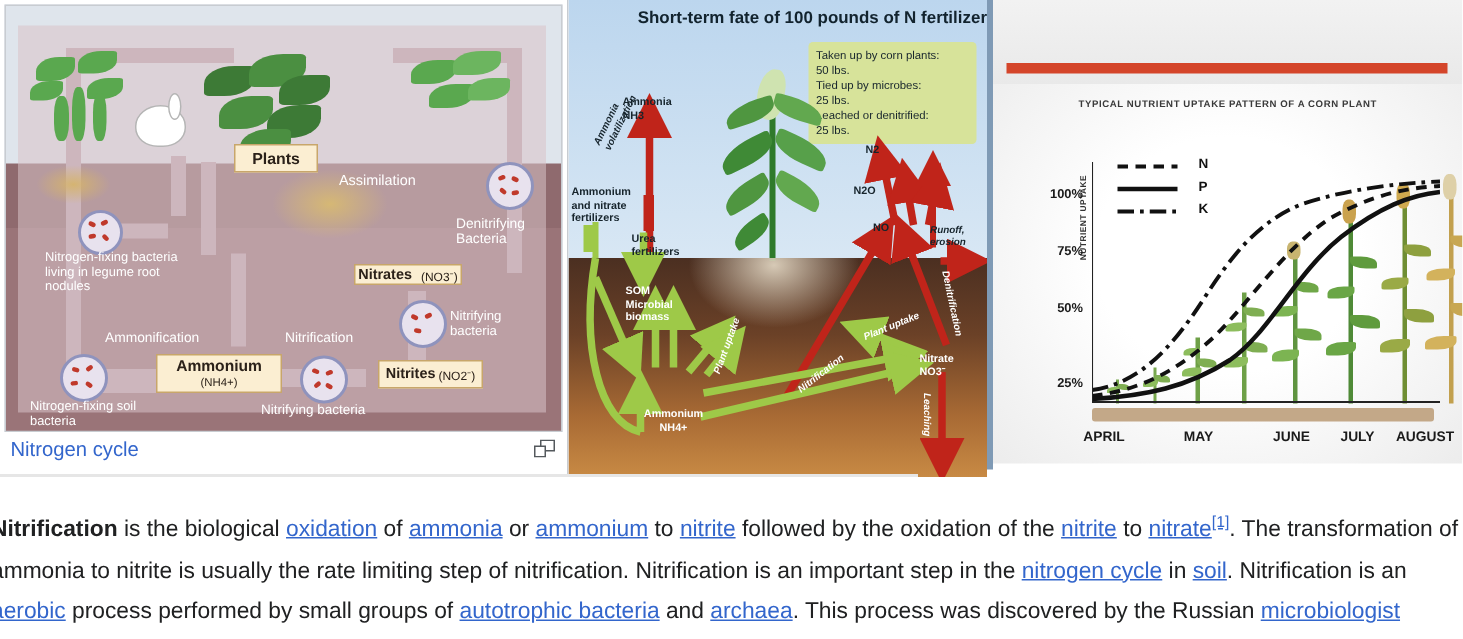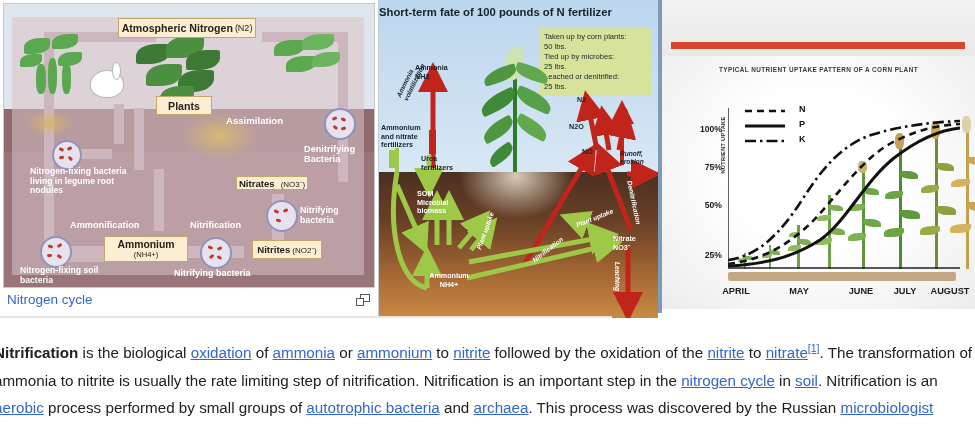--- a/index.html
+++ b/index.html
@@ -16,38 +16,38 @@
         border:1px solid #c8ccd1;box-sizing:border-box;overflow:hidden;background:#dde3ea;}
   .nc-sky{position:absolute;left:0;top:0;width:100%;height:107px;background:#dfe5ec;}
   .nc-soil{position:absolute;left:0;top:105px;width:100%;height:180px;background:#8f6a6e;}
   .nc-soil2{position:absolute;left:0;top:148px;width:100%;height:137px;background:#9a7478;}
   .nc-panel{position:absolute;left:8px;top:13px;width:352px;height:258px;background:#d8c3c9;opacity:.55;}
   
   .rail{position:absolute;background:#cdb6bd;}
   .box{position:absolute;background:#fbeed2;border:1px solid #c8a66a;
        font-weight:bold;color:#2b2119;display:flex;align-items:center;justify-content:center;
        box-sizing:border-box;white-space:nowrap;}
-  .lbl{position:absolute;color:#fff;font-weight:bold;line-height:1.12;}
+  .lbl{position:absolute;color:#fff;font-weight:normal;line-height:1.12;}
   .germ{position:absolute;border-radius:50%;background:#e8e2ee;border:2px solid #8f93bd;}
   .germ i{position:absolute;width:5px;height:2.6px;border-radius:2px;background:#c0392b;display:block;transform-origin:50% 50%;}
   .plantA,.plantB,.plantC{position:absolute;}
   .leaf{position:absolute;background:#5aa84f;border-radius:60% 10% 60% 10%;}
   .root{position:absolute;background:#c9a653;border-radius:50%;opacity:.9;}
   .bunny{position:absolute;background:#fff;border:1px solid #b5b5b5;border-radius:50% 50% 45% 45%;}
   .shroom{position:absolute;background:#d81b60;border-radius:50% 50% 12% 12%;}
   .fig1-cap{position:absolute;left:7px;top:292px;width:360px;font-size:13.5px;color:#3366cc;}
   .fig1-expand{position:absolute;left:356px;top:292px;width:14px;height:12px;}
 
   
   .fig2{position:absolute;left:379px;top:0;width:279px;height:318px;overflow:hidden;}
   .f2-sky{position:absolute;left:0;top:0;width:100%;height:173px;
         background:linear-gradient(#bcd6ee,#d8e7f4);}
   .f2-soil{position:absolute;left:0;top:172px;width:100%;height:146px;
         background:linear-gradient(#4b2f21,#6b4127 35%,#a86a34 72%,#c88a44);}
-  .f2-title{position:absolute;left:0;top:6px;width:279px;text-align:left;
+  .f2-title{position:absolute;left:0;top:6px;width:279px;text-align:right;
         font-size:11.3px;font-weight:bold;color:#12232e;}
   .f2-note{position:absolute;left:160px;top:28px;width:112px;background:#d7e39a;
         border-radius:3px;padding:4px 5px;font-size:7.6px;line-height:1.32;color:#16242c;
         box-sizing:border-box;}
   .f2-t{position:absolute;font-size:7.2px;font-weight:bold;color:#16242c;line-height:1.2;}
   .f2-t.w{color:#fff;}
   .f2-t.it{font-style:italic;font-size:6.6px;}
   .f2-t.itw{font-style:italic;font-size:6.6px;color:#fff;}
   .arw{position:absolute;}
   .f2-corn{position:absolute;}
@@ -136,24 +136,20 @@
         <div class="plantC" style="left:268px;top:30px;width:74px;height:62px;">
           <div class="leaf" style="left:2px;top:6px;width:30px;height:16px;background:#5aa84f;"></div>
           <div class="leaf" style="left:30px;top:0px;width:32px;height:16px;background:#6cb55f;"></div>
           <div class="leaf" style="left:14px;top:22px;width:30px;height:16px;background:#5aa84f;"></div>
           <div class="leaf" style="left:40px;top:18px;width:28px;height:15px;background:#6cb55f;"></div>
         </div>
 
         <div class="bunny" style="left:86px;top:66px;width:32px;height:26px;"></div>
         <div class="bunny" style="left:108px;top:58px;width:7px;height:16px;border-radius:50%;"></div>
 
-        <div class="box" style="left:114px;top:14px;width:138px;height:20px;font-size:10.6px;">
-          <span>Atmospheric Nitrogen</span>
-          <span style="font-weight:normal;font-size:9px;margin-left:2px;">(N2)</span>
-        </div>
 
         <div class="box" style="left:152px;top:92px;width:56px;height:19px;font-size:10.6px;">
           <span>Plants</span>
         </div>
 
 
         <div class="box" style="left:100px;top:232px;width:84px;height:26px;flex-direction:column;">
           <span style="font-size:10.4px;">Ammonium</span>
           <span style="font-size:7.6px;font-weight:normal;">(NH4+)</span>
         </div>

